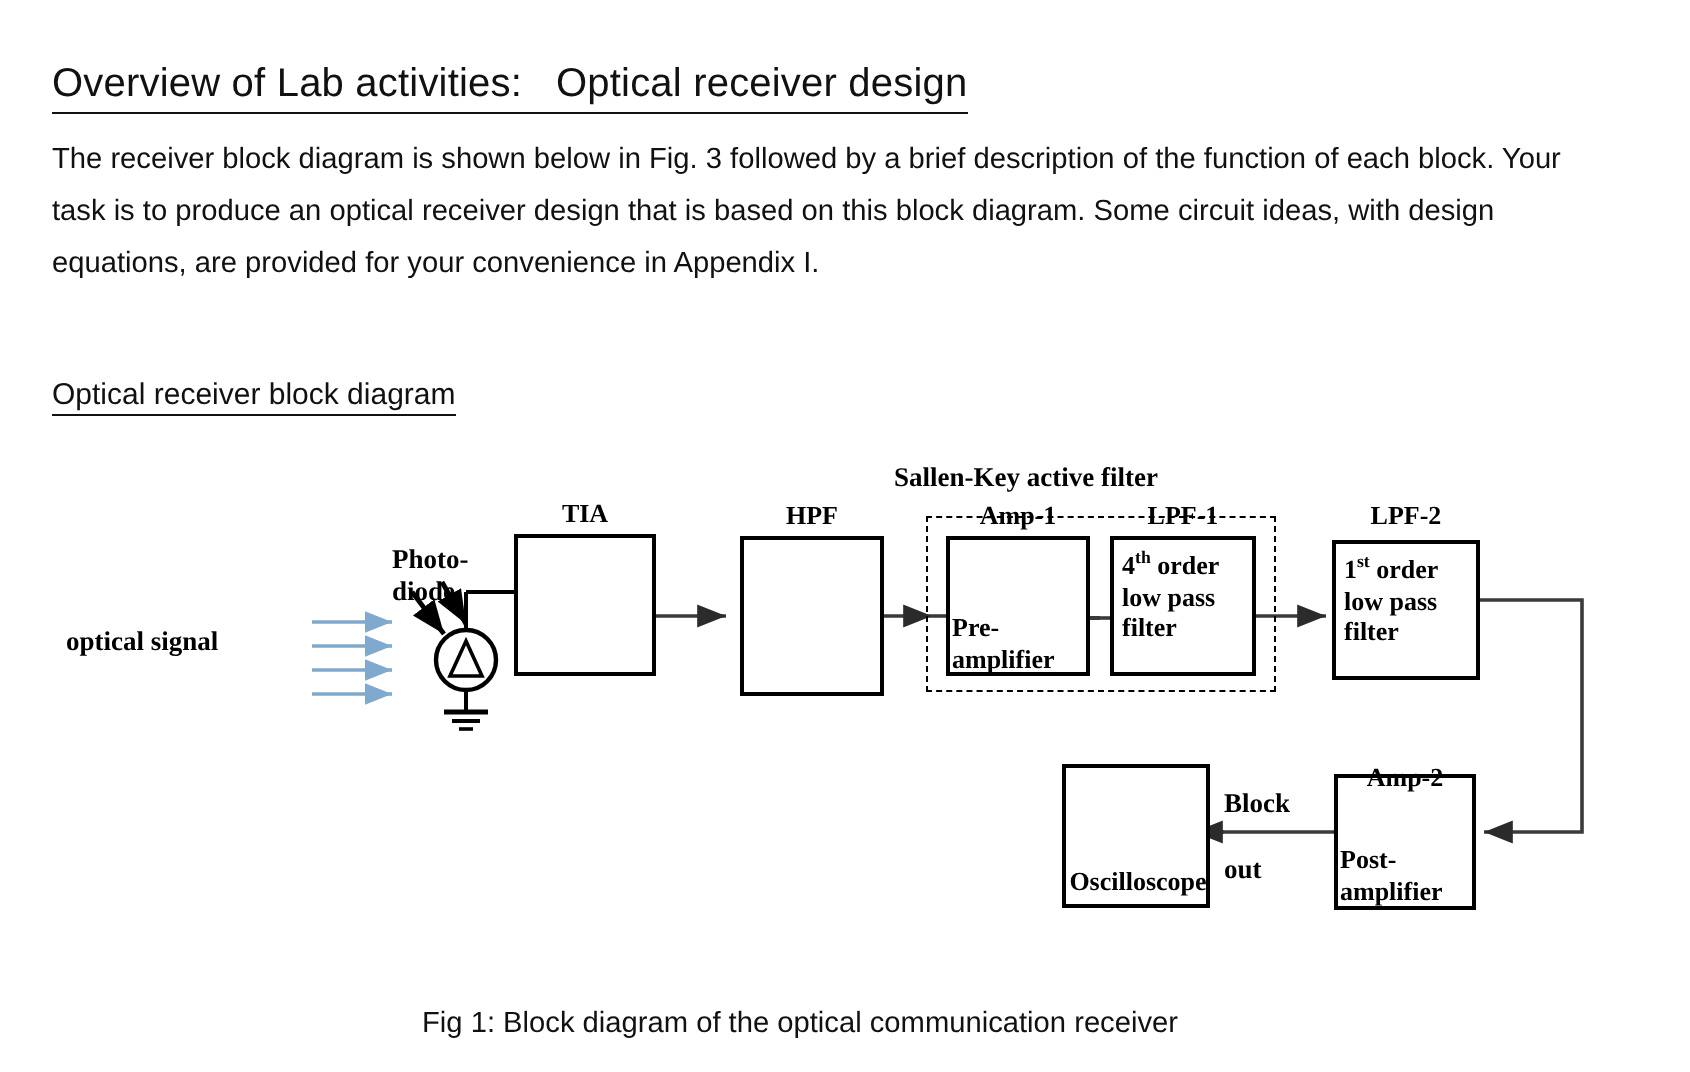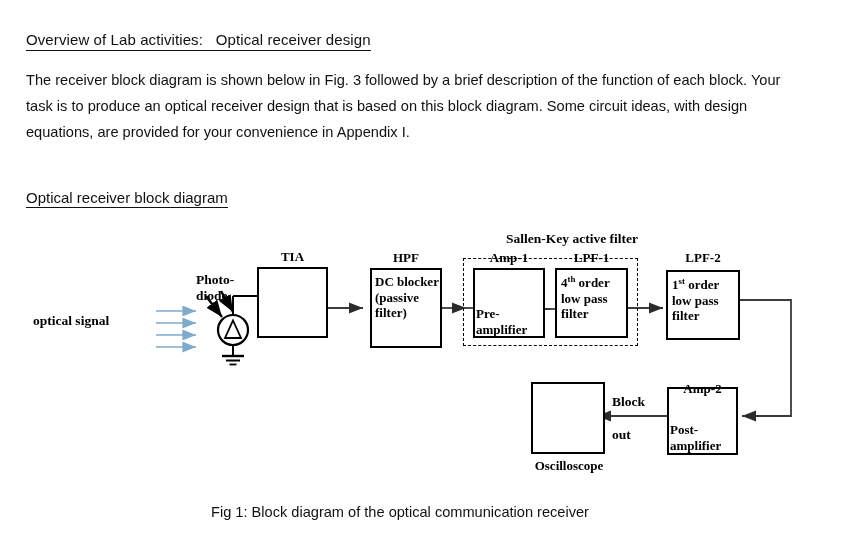--- a/index.html
+++ b/index.html
@@ -14,21 +14,21 @@
     overflow: hidden;
     font-family: "Liberation Sans", sans-serif;
     color: #1a1a1a;
   }
 
   
   .doc-heading {
     position: absolute;
     left: 26px;
     top: 31px;
-    font-size: 15px;
+    font-size: 20px;
     font-weight: 400;
     color: #111;
     letter-spacing: 0.1px;
     border-bottom: 1.6px solid #111;
     padding-bottom: 2px;
     white-space: pre;
   }
   .doc-para {
     position: absolute;
     left: 26px;
@@ -222,31 +222,26 @@
   <div class="box" style="left:370px;top:268px;width:72px;height:80px;"></div>
   <div class="dashbox" style="left:463px;top:258px;width:175px;height:88px;"></div>
   <div class="box" style="left:473px;top:268px;width:72px;height:70px;"></div>
   <div class="box" style="left:555px;top:268px;width:73px;height:70px;"></div>
   <div class="box" style="left:666px;top:270px;width:74px;height:70px;"></div>
   <div class="box" style="left:667px;top:387px;width:71px;height:68px;"></div>
   <div class="box" style="left:531px;top:382px;width:74px;height:72px;"></div>
 
   <div class="abs blk-title" style="left:257px;top:249px;width:71px;text-align:center;">TIA</div>
   <div class="abs blk-title" style="left:370px;top:250px;width:72px;text-align:center;">HPF</div>
-  <div class="abs grp-title" style="left:463px;top:231px;width:175px;text-align:right;">Sallen-Key active filter</div>
+  <div class="abs grp-title" style="left:447px;top:231px;width:175px;text-align:left;">Sallen-Key active filter</div>
   <div class="abs blk-title" style="left:473px;top:250px;width:72px;text-align:center;">Amp-1</div>
   <div class="abs blk-title" style="left:555px;top:250px;width:73px;text-align:center;">LPF-1</div>
   <div class="abs blk-title" style="left:666px;top:250px;width:74px;text-align:center;">LPF-2</div>
   <div class="abs blk-title" style="left:667px;top:369px;width:71px;text-align:center;margin-top:12px;">Amp-2</div>
 
-  <div class="abs blk-text" style="left:375px;top:274px;width:70px;">
-    <div>DC blocker</div>
-    <div>(passive</div>
-    <div>filter)</div>
-  </div>
 
   <div class="abs blk-text" style="left:476px;top:306px;width:70px;">
     <div>Pre-</div>
     <div>amplifier</div>
   </div>
 
   <div class="abs blk-text" style="left:561px;top:275px;width:70px;">
     <div><span>4</span><sup>th</sup> order</div>
     <div>low pass</div>
     <div>filter</div>
@@ -256,21 +251,21 @@
     <div><span>1</span><sup>st</sup> order</div>
     <div>low pass</div>
     <div>filter</div>
   </div>
 
   <div class="abs blk-text" style="left:670px;top:422px;width:70px;">
     <div>Post-</div>
     <div>amplifier</div>
   </div>
 
-  <div class="abs blk-text" style="left:533px;top:433px;width:72px;text-align:center;margin-top:25px;">Oscilloscope</div>
+  <div class="abs blk-text" style="left:533px;top:433px;width:72px;text-align:center;">Oscilloscope</div>
 
   <div class="abs io-text" style="left:33px;top:312px;">
     <div>optical signal</div>
   </div>
 
   <div class="abs fig-label" style="left:196px;top:272px;">
     <div>Photo-</div>
     <div>diode</div>
   </div>
 

